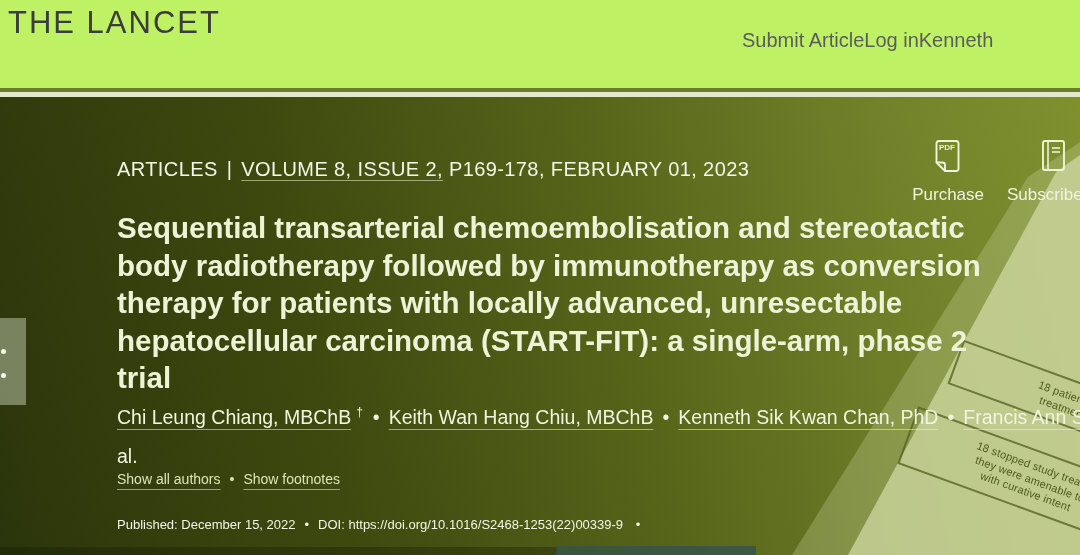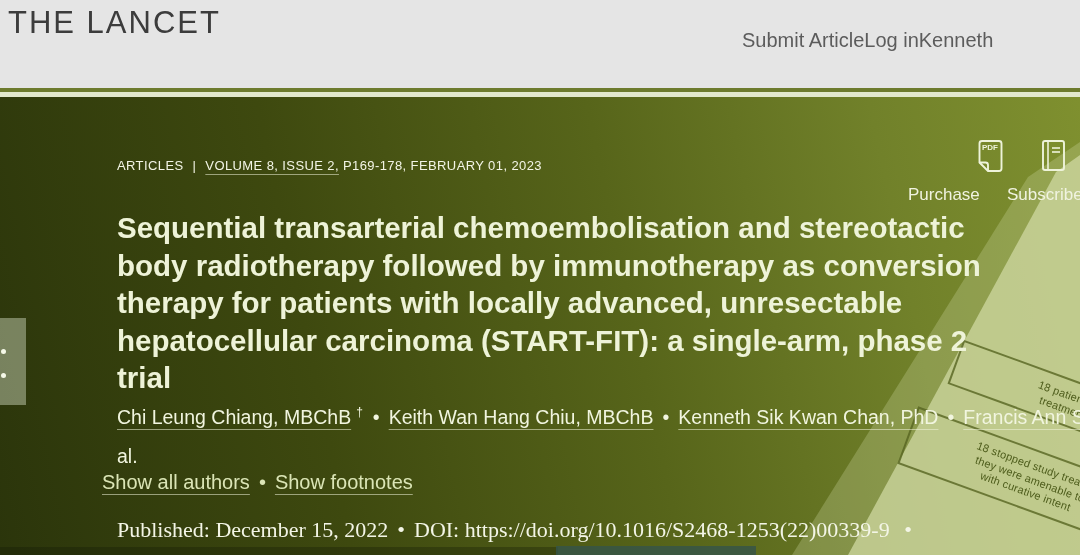--- a/index.html
+++ b/index.html
@@ -1,20 +1,20 @@
 <!DOCTYPE html>
 <html><head>
 <meta charset="utf-8">
 <style>
   * { margin:0; padding:0; box-sizing:border-box; }
   html,body { width:1080px; height:555px; overflow:hidden; }
   body { position:relative; font-family:"Liberation Sans", sans-serif; background:#fff; }
 
   
-  .header { position:absolute; left:0; top:0; width:1080px; height:88px; background:#e5e5e5; z-index:5; }
+  .header { position:absolute; left:0; top:0; width:1080px; height:88px; background:#bef264; z-index:5; }
   .brand { position:absolute; left:8px; top:5px; cursor:pointer; }
   .brand-l1 { font-size:31px; color:#3c3c3c; letter-spacing:2px; line-height:36px; }
   .brand-l2 { font-size:29px; color:#78853b; line-height:33px; letter-spacing:0.3px; }
   .top-nav { position:absolute; left:742px; top:29px; display:flex; font-size:20px; color:#5c5c5c; white-space:nowrap; }
   .top-nav span { cursor:pointer; }
   .header-rule { position:absolute; left:0; top:88px; width:1080px; height:4px; background:#6d7b2d; z-index:5; }
   .pale-rule  { position:absolute; left:0; top:92px; width:1080px; height:5px; background:#e2e8cc; z-index:5; }
 
   
   .banner { position:absolute; left:0; top:97px; width:1080px; height:458px; overflow:hidden;
@@ -33,50 +33,50 @@
 
   .bottom-shade { position:absolute; left:0; top:450px; width:558px; height:8px; background:rgba(18,26,5,0.32); z-index:2; }
   .bottom-strip { position:absolute; left:556px; top:449px; width:200px; height:9px; background:#35544a; opacity:0.8; z-index:2; }
 
   
   .left-panel { position:absolute; left:0; top:221px; width:26px; height:87px; background:rgba(196,206,178,0.5); z-index:4; cursor:pointer; }
   .left-panel .dot { position:absolute; left:1px; width:5px; height:5px; border-radius:50%; background:#f5f8e8; }
   .dot1 { top:31px; } .dot2 { top:55px; }
 
   
-  .breadcrumb { position:absolute; left:117px; top:61px; font-size:13px; color:#f3f5e6; letter-spacing:0.4px; z-index:3; white-space:nowrap; }
+  .breadcrumb { position:absolute; left:117px; top:61px; font-size:20px; color:#f3f5e6; letter-spacing:0.4px; z-index:3; white-space:nowrap; }
   .breadcrumb .sep { margin:0 9px; }
   .issue-link { text-decoration:underline; text-underline-offset:4px; text-decoration-thickness:1px;
                 text-decoration-color:rgba(238,243,216,0.55); cursor:pointer; }
 
   
   .action-icon { position:absolute; z-index:3; cursor:pointer; }
-  .icon-purchase { left:931px; top:42px;margin-left:43px; }
+  .icon-purchase { left:931px; top:42px; }
   .icon-subscribe { left:1038px; top:42px; }
   .action-label { position:absolute; z-index:3; font-size:17px; color:#f0f3e0; cursor:pointer; white-space:nowrap; }
-  .label-purchase { left:908px; top:88px; width:76px; text-align:left; }
+  .label-purchase { left:908px; top:88px; width:76px; text-align:right; }
   .label-subscribe { left:1007px; top:88px; }
 
   
   .title { position:absolute; left:117px; top:112px; width:900px; font-size:29.5px; line-height:37.5px;
            color:#eef3d8; z-index:3; font-weight:700; }
 
   
   .authors { position:absolute; left:117px; top:296px; width:860px; font-size:19.5px; line-height:39px;
              color:#f1f5df; z-index:3; }
   .author-chunk { white-space:nowrap; }
   .u { text-decoration:underline; text-decoration-thickness:1px; text-underline-offset:5px;
        text-decoration-color:rgba(238,243,216,0.55); cursor:pointer;margin-top:46px; }
   .bullet { margin:0 9px 0 9px; }
   .dagger { vertical-align:super; font-size:12px; margin:0 1px 0 5px; }
 
-  .author-links { position:absolute; left:102px; top:374px; font-size:20px; color:#dbe5b6; z-index:3; white-space:nowrap; }
+  .author-links { position:absolute; left:117px; top:374px; font-size:14px; color:#dbe5b6; z-index:3; white-space:nowrap; }
 
   
-  .published { position:absolute; left:117px; top:420px; font-size:22px; color:#f3f5e6; z-index:3; white-space:nowrap;font-family:Liberation Serif, serif; }
+  .published { position:absolute; left:117px; top:420px; font-size:13px; color:#f3f5e6; z-index:3; white-space:nowrap; }
 
   svg { display:block; }
 </style>
 </head>
 <body>
 
 <div class="header">
   <div class="brand">
     <div class="brand-l1">THE LANCET</div>
   </div>

